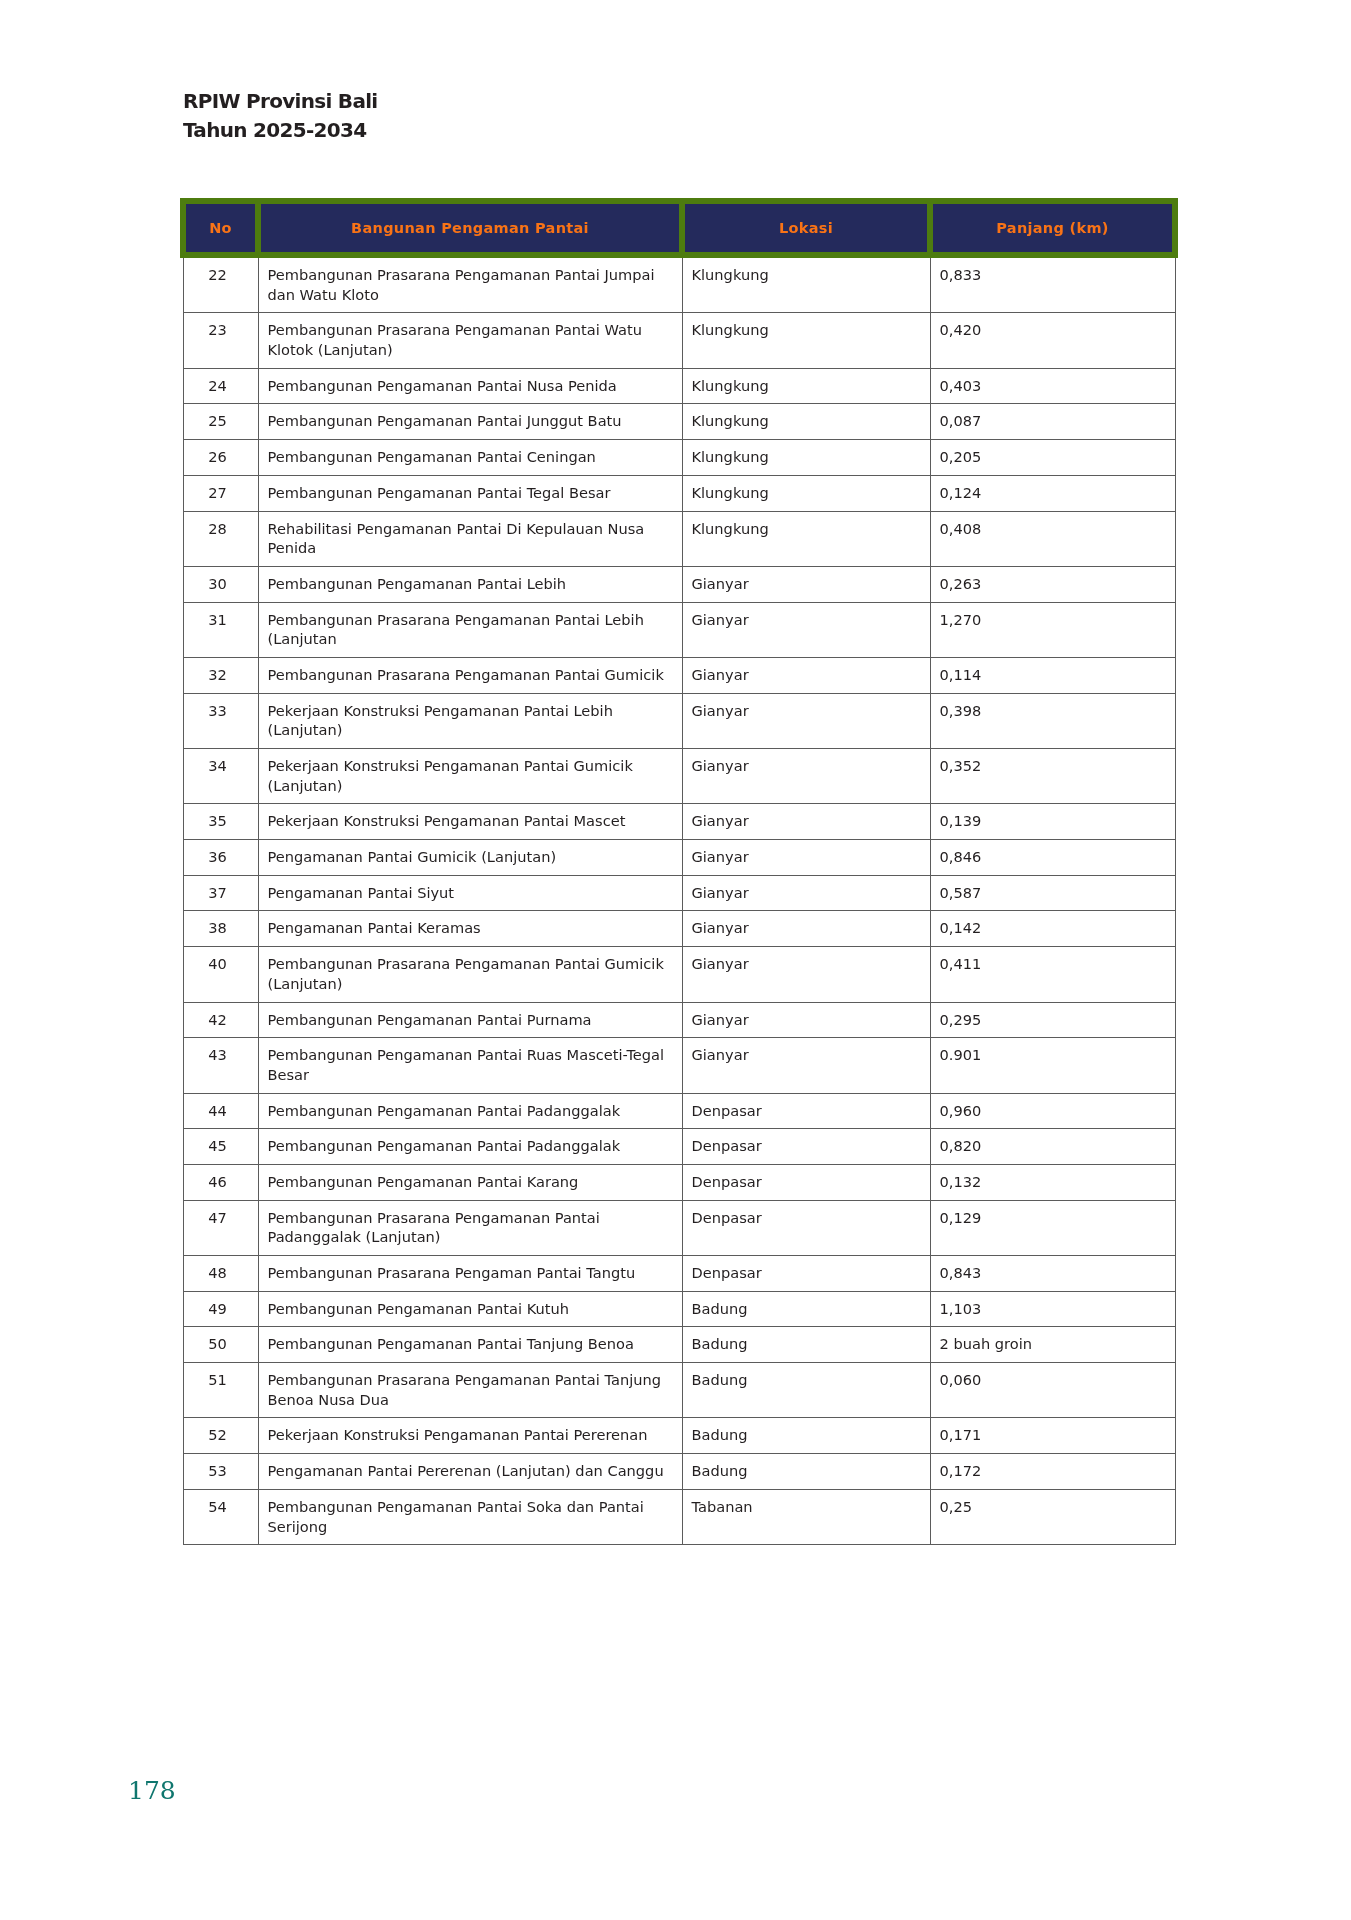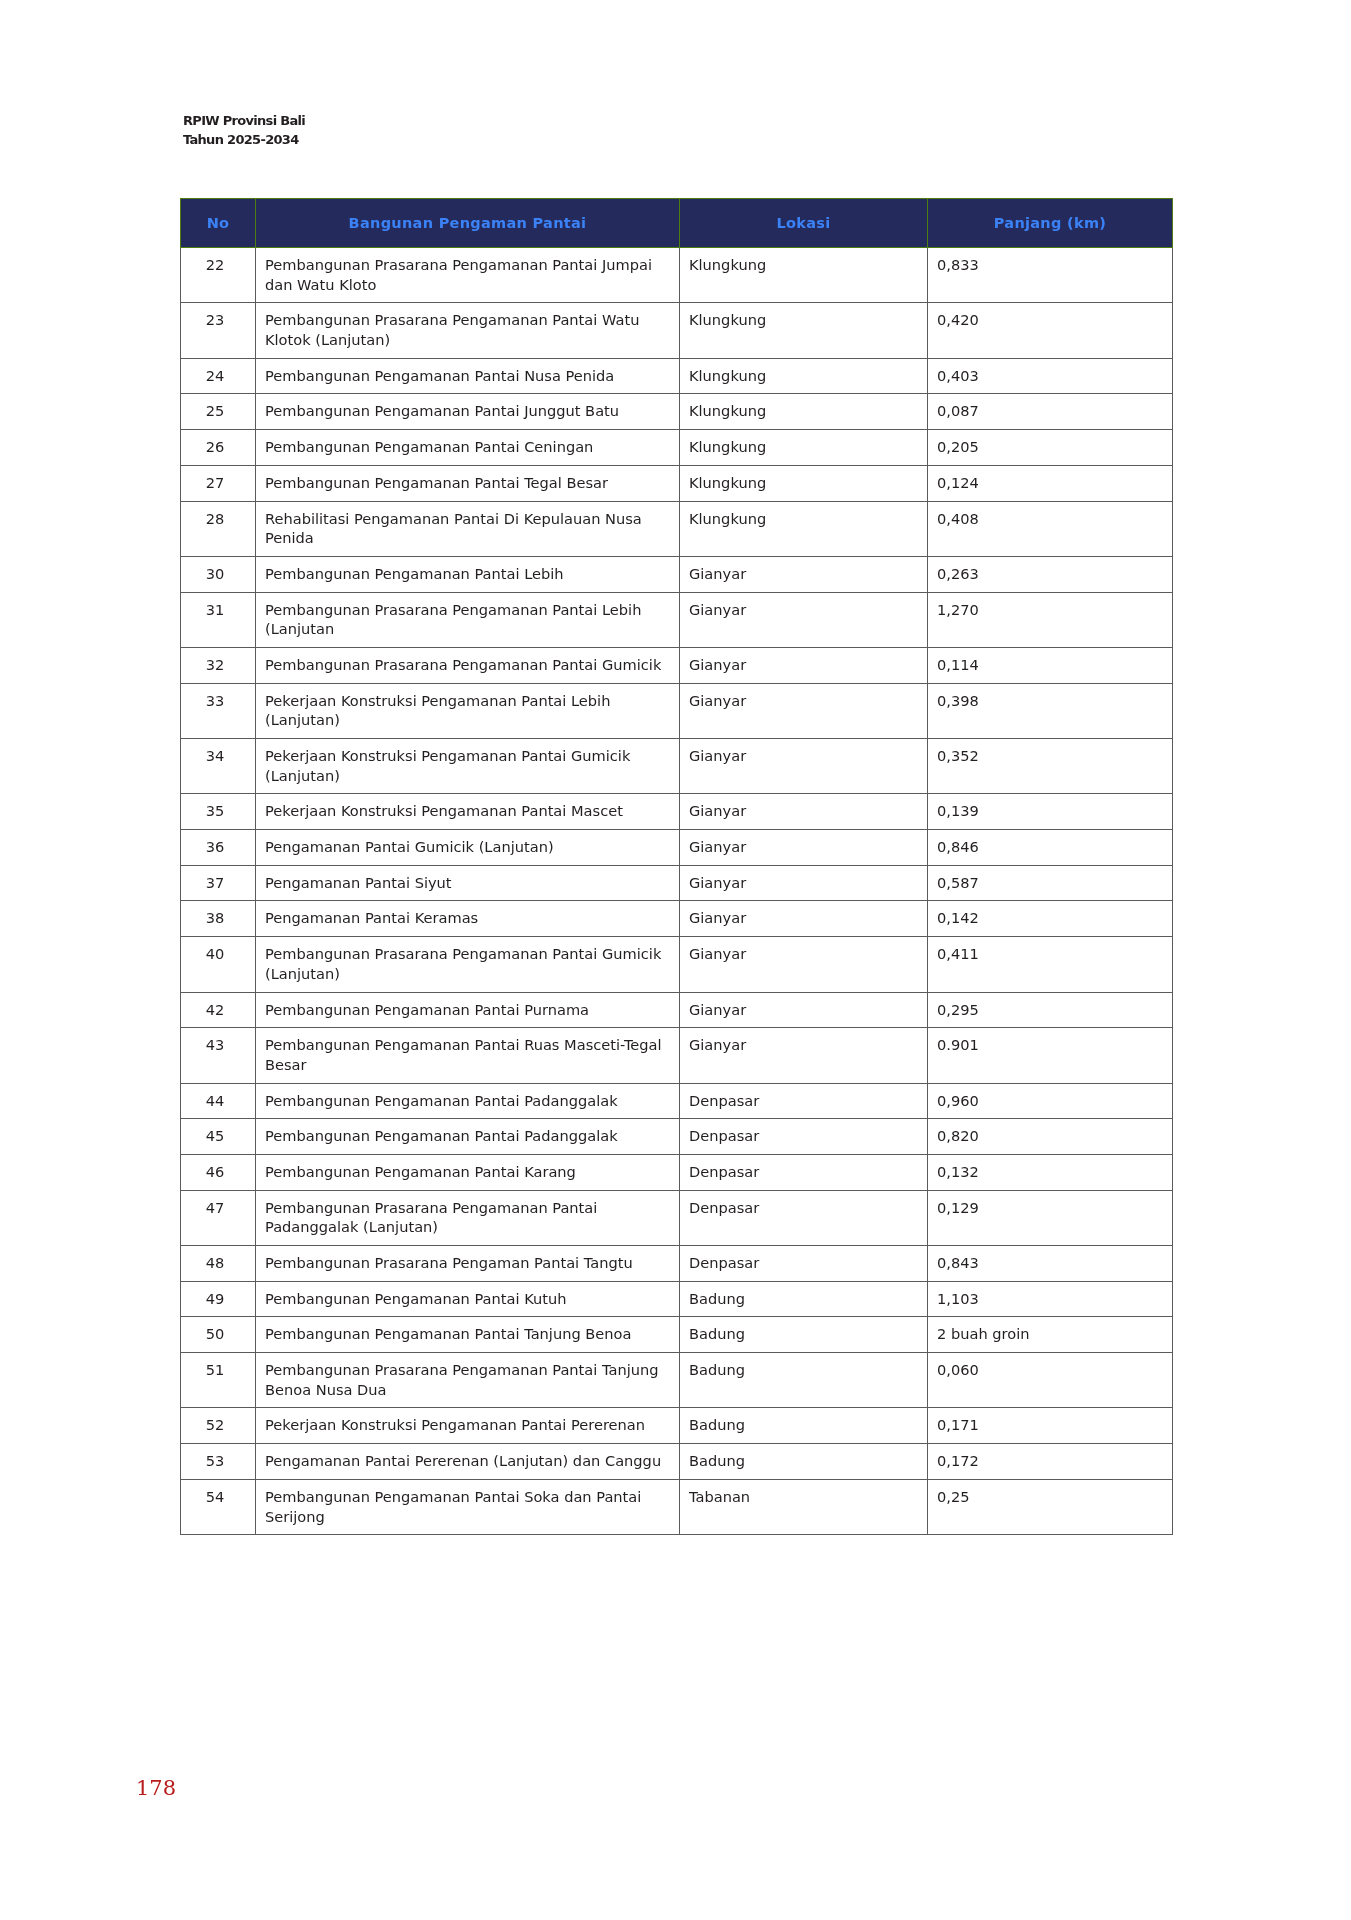--- a/index.html
+++ b/index.html
@@ -18,23 +18,23 @@
   .page {
     position: absolute;
     top: 0; left: 0;
     width: 1351px;
     height: 1920px;
     background: #ffffff;
   }
   .header {
     position: absolute;
     left: 183px;
-    top: 112px;
+    top: 87px;
     font-family: "DejaVu Sans", sans-serif;
-    font-size: 13px;
+    font-size: 20px;
     font-weight: bold;
     letter-spacing: -0.7px;
     line-height: 1.45;
     color: #231f20;
   }
   .header div { white-space: pre; }
 
   .table-wrap {
     position: absolute;
     left: 180px;
@@ -46,50 +46,50 @@
     width: 992px;
     table-layout: fixed;
   }
   table.main col.c-no    { width: 75px; }
   table.main col.c-name  { width: 424px; }
   table.main col.c-lok   { width: 248px; }
   table.main col.c-pan   { width: 245px; }
 
   table.main thead th {
     background: #242a5c;
-    color: #3b82f6;
+    color: #f97316;
     font-size: 14.5px;
     font-weight: bold;
     letter-spacing: 0.3px;
     text-align: center;
     padding: 16px 6px;
-    border: 1px solid #4d7c0f;
+    border: 6px solid #4d7c0f;
     vertical-align: middle;
   }
   table.main tbody td {
     border: 1px solid #5b5b5b;
     font-size: 14.6px;
     line-height: 1.35;
     padding: 7px 9px 8px 9px;
     vertical-align: top;
     color: #231f20;
   }
   table.main tbody td.no {
     text-align: center;
     padding-left: 2px;
     padding-right: 8px;
     border-radius: 8px;
   }
   .pageno {
     position: absolute;
-    left: 136px;
+    left: 128px;
     top: 1776px;
     font-family: "DejaVu Serif", serif;
-    font-size: 21px;
-    color: #b91c1c;
+    font-size: 25px;
+    color: #0f766e;
   }
 </style>
 </head>
 <body>
 
 <div class="page">
 
   <div class="header">
     <div>RPIW Provinsi Bali</div>
     <div>Tahun 2025-2034</div>

